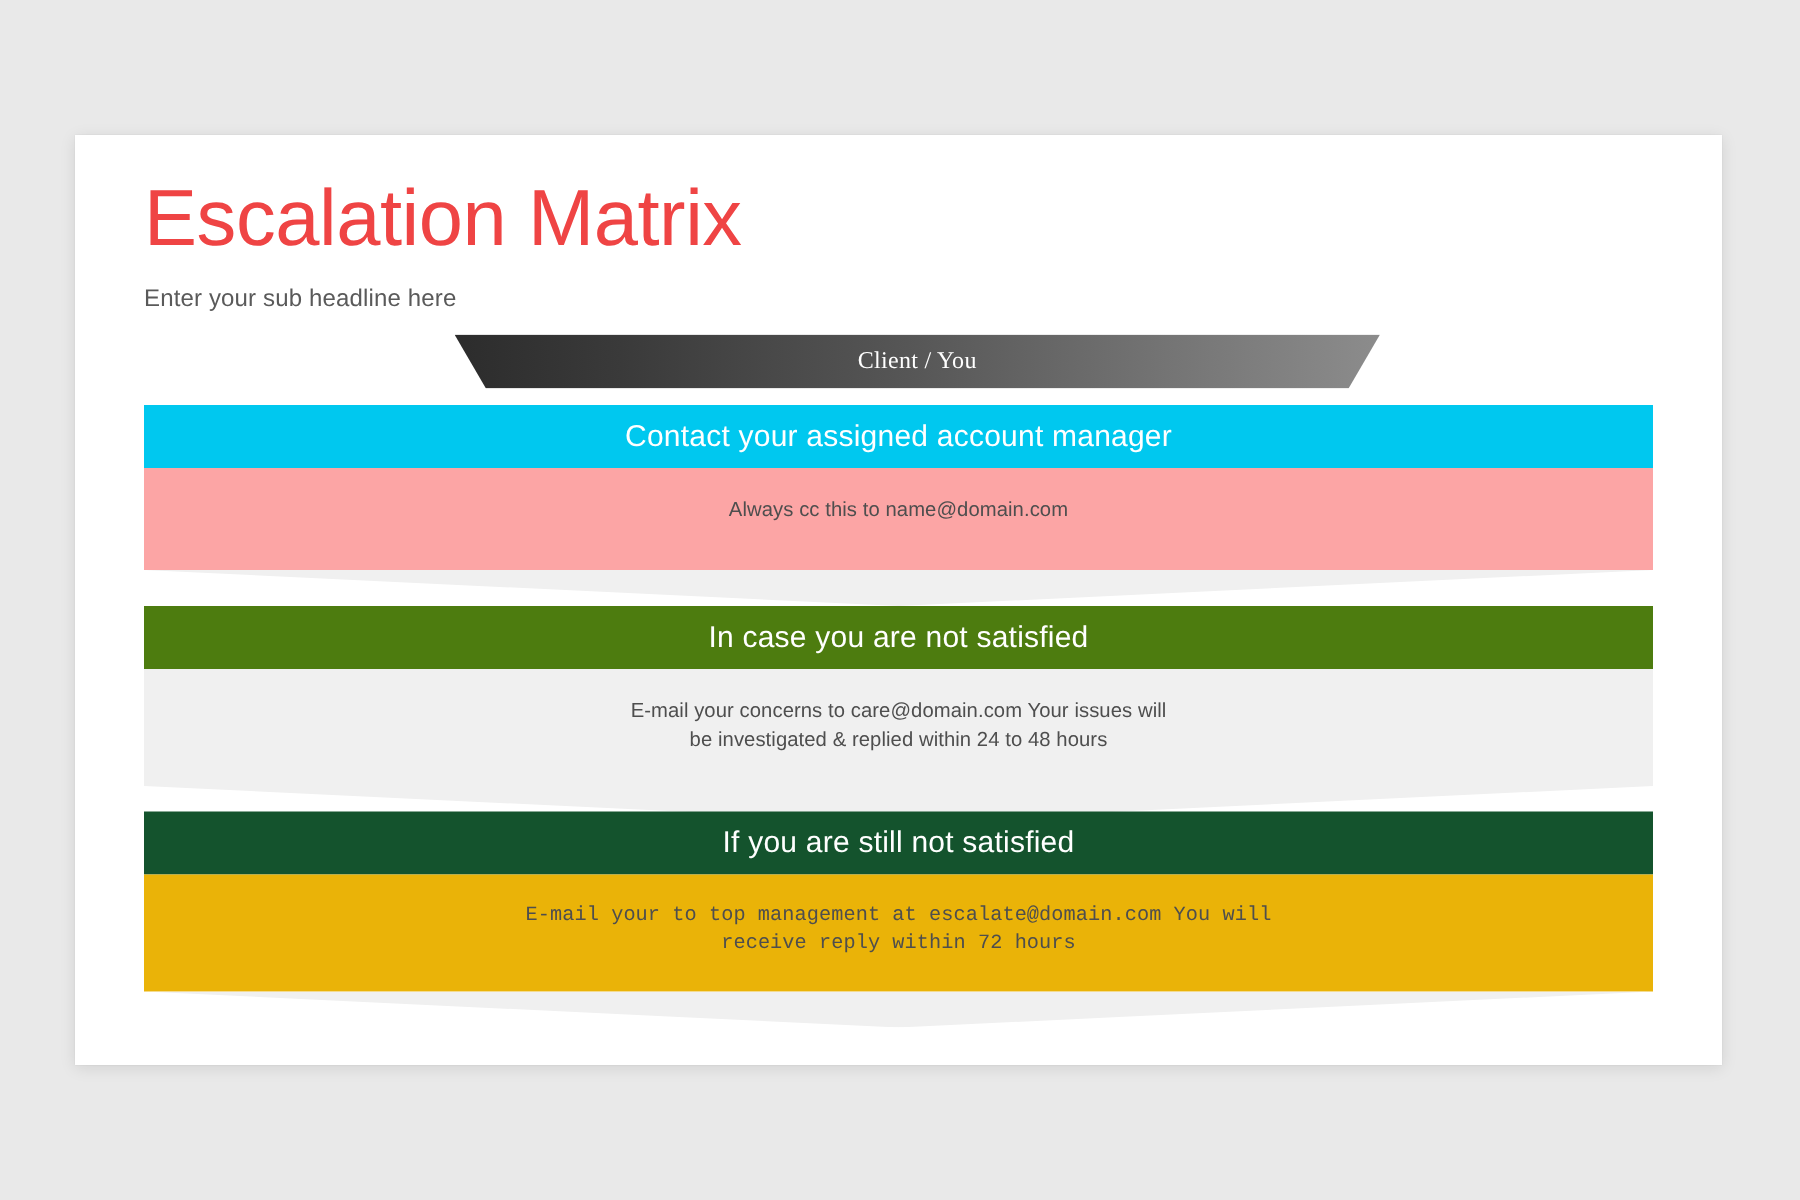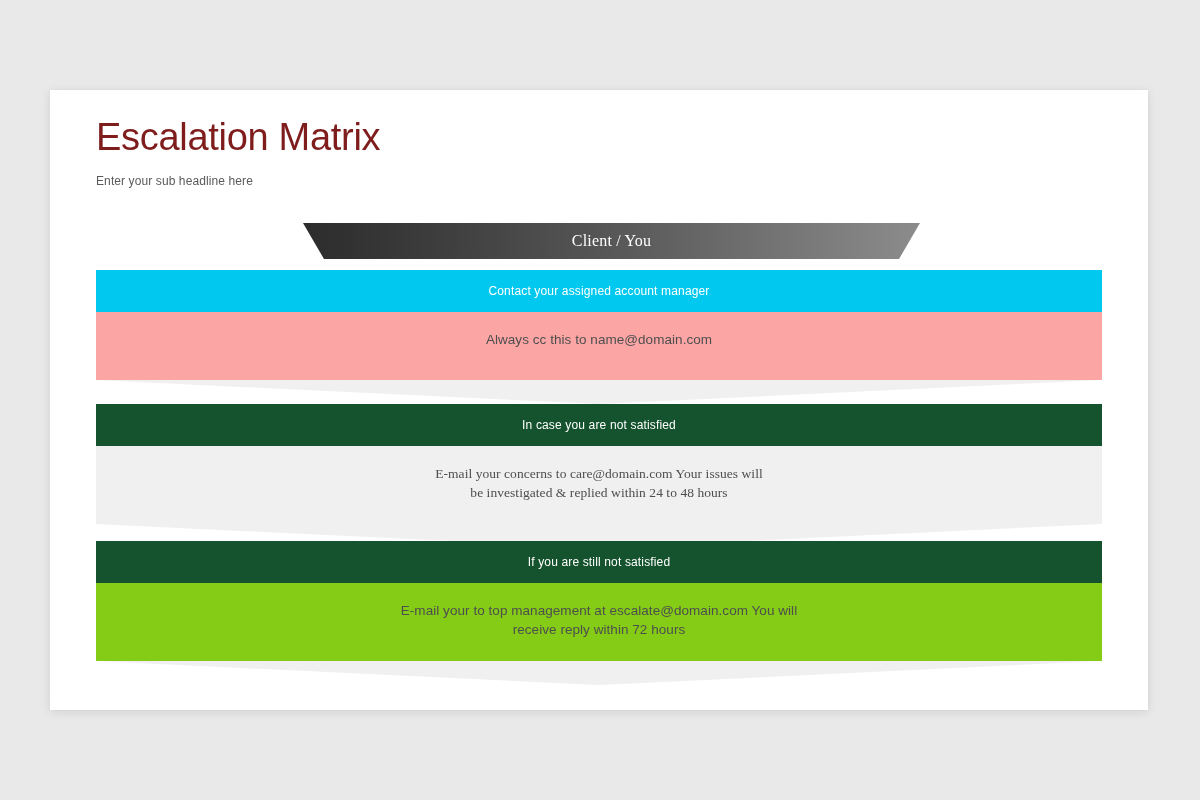--- a/index.html
+++ b/index.html
@@ -29,30 +29,30 @@
 
   
   #header {
     position: absolute;
     left: 46px;
     top: 26px;
     width: 600px;
   }
 
   #page-title {
-    font-size: 38px;
+    font-size: 53px;
     font-weight: 400;
-    color: #7f1d1d;
+    color: #ef4444;
     letter-spacing: -0.3px;
     line-height: 1.15;
   }
 
   #page-subtitle {
     margin-top: 14px;
-    font-size: 12px;
+    font-size: 16px;
     font-weight: 400;
     color: #5a5a5a;
     letter-spacing: 0.1px;
   }
 
   
   #top-banner {
     position: absolute;
     left: 253px;
     top: 133px;
@@ -83,21 +83,21 @@
 
   .step-header {
     height: 42px;
     display: flex;
     align-items: center;
     justify-content: center;
   }
 
   .step-header-label {
     color: #ffffff;
-    font-size: 12px;
+    font-size: 20px;
     font-weight: 400;
     letter-spacing: 0.15px;
   }
 
   .step-body-wrap {
     position: relative;
   }
 
   .step-body {
     background: #f0f0f0;
@@ -150,38 +150,38 @@
     </div>
     <div class="step-body-wrap">
       <div class="step-body" style="background: #fca5a5;">
         <div class="step-body-text">Always cc this to name@domain.com</div>
       </div>
       <div class="step-notch" style="background: rgb(240, 240, 240);"></div>
     </div>
   </div>
 
   <div class="step" id="step-2">
-    <div class="step-header" style="background-color: #14532d;">
+    <div class="step-header" style="background-color: #4d7c0f;">
       <span class="step-header-label">In case you are not satisfied</span>
     </div>
     <div class="step-body-wrap">
-      <div class="step-body" style="background: rgb(240, 240, 240); font-family: Liberation Serif, serif;">
+      <div class="step-body" style="background: rgb(240, 240, 240);">
         <div class="step-body-text">E-mail your concerns to care@domain.com Your issues will
 be investigated &amp; replied within 24 to 48 hours</div>
       </div>
       <div class="step-notch" style="background: rgb(240, 240, 240);"></div>
     </div>
   </div>
 
   <div class="step" id="step-3">
     <div class="step-header" style="background-color: #14532d;">
       <span class="step-header-label">If you are still not satisfied</span>
     </div>
     <div class="step-body-wrap">
-      <div class="step-body" style="background: #84cc16;">
+      <div class="step-body" style="background: #eab308; font-family: Liberation Mono, monospace;">
         <div class="step-body-text">E-mail your to top management at escalate@domain.com You will
 receive reply within 72 hours</div>
       </div>
       <div class="step-notch" style="background: rgb(240, 240, 240);"></div>
     </div>
   </div>
 
 </div>
 
 </body></html>

